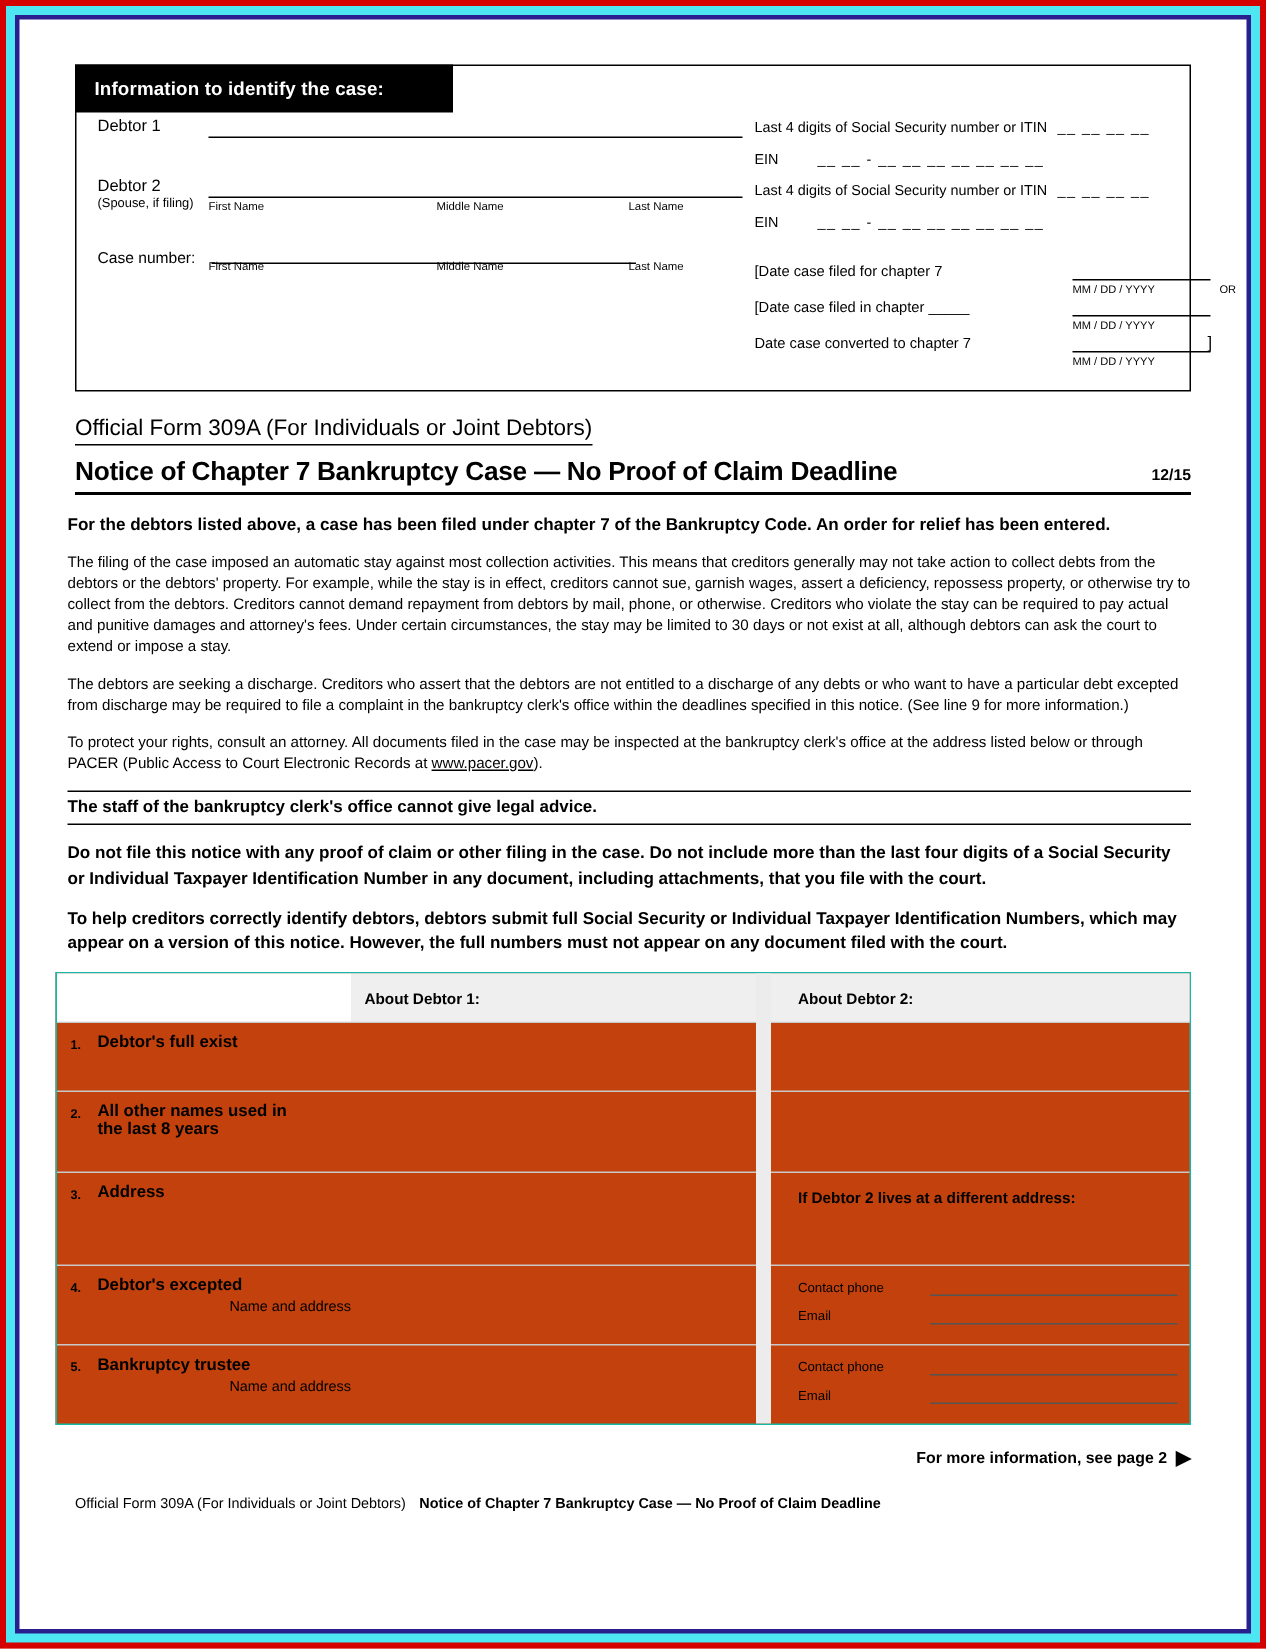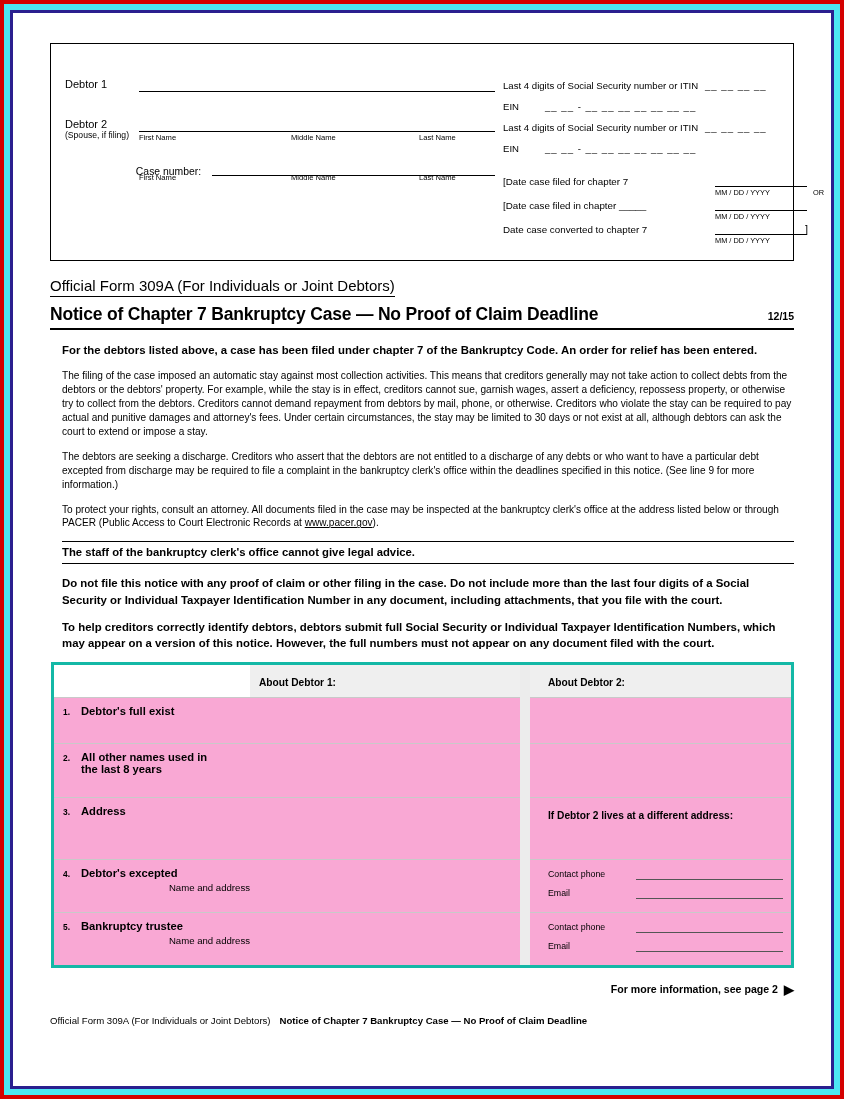--- a/index.html
+++ b/index.html
@@ -40,21 +40,21 @@
     width: 252px; height: 32px;
     background: #000;
     color: #fff;
     font-size: 12.5px;
     font-weight: bold;
     display: flex; align-items: center;
     padding-left: 13px;
     letter-spacing: .1px;
   }
 
-  .ident-body { position: absolute; top: 34px; left: 0; right: 0; bottom: 0; text-align: right; }
+  .ident-body { position: absolute; top: 34px; left: 0; right: 0; bottom: 0; }
 
   .col-left  { position: absolute; left: 14px; top: 0; width: 430px; }
   .col-right { position: absolute; left: 452px; top: 0; right: 10px; }
 
   
   .debtor-row { position: relative; height: 40px; }
   .debtor-name { position: absolute; left: 0; top: 0; font-size: 11px; }
   .debtor-sub  { position: absolute; left: 0; top: 12px; font-size: 8.6px; }
   .name-line {
     position: absolute; left: 74px; top: 13px; right: 0;
@@ -107,36 +107,36 @@
   .title-line {
     margin-top: 7px;
     border-bottom: 2.5px solid #000;
     padding-bottom: 3px;
     display: flex; align-items: baseline;
   }
   .title-main { font-size: 17.5px; font-weight: bold; letter-spacing: -.2px; }
   .title-rev { margin-left: auto; font-size: 10.5px; font-weight: bold; }
 
   
-  .body-wrap { margin: 12px 13px 0 25px; }
+  .body-wrap { margin: 12px 13px 0 8px; }
   p.b { font-size: 11.4px; font-weight: bold; line-height: 1.42; margin-bottom: 11px; }
   p.n { font-size: 10.1px; line-height: 1.38; margin-bottom: 11px; text-align: left; }
   a.pacer { color: #000; text-decoration: underline; }
   .clerk-note {
     font-size: 11.3px; font-weight: bold;
     border-top: 1px solid #000; border-bottom: 1px solid #000;
     padding: 4px 0 5px 0; margin-bottom: 11px;
   }
 
   
   .tbl {
-    margin: 6px 13px 0 14px;
-    border: 3px solid #14b8a6;
+    margin: 6px 13px 0 0;
+    border: 1px solid #14b8a6;
     position: relative;
-    background: #f9a8d4;
+    background: #c2410c;
   }
   .tbl-divider {
     position: absolute; top: 0; bottom: 0; left: 466px;
     width: 10px; background: #ececec; z-index: 1;
   }
   .trow { display: flex; border-bottom: 1px solid #c9c9c9; position: relative; }
   .trow:last-child { border-bottom: none; }
   .thead { background: #efefef; }
   .c-num { width: 196px; padding: 7px 0 7px 9px; position: relative; }
   .c-d1  { width: 280px; padding: 7px 0 7px 9px; }
@@ -180,20 +180,23 @@
 </style>
 </head>
 <body>
 
 <div class="frame-red">
 <div class="frame-cyan">
 <div class="frame-navy">
 <div class="page">
 
   <div class="ident-box">
+    <div class="ident-bar">
+      <span>Information to identify the case:</span>
+    </div>
 
     <div class="ident-body">
 
       <div class="col-left">
 
         <div class="debtor-row">
           <span class="debtor-name">Debtor 1</span>
           <div class="name-line"></div>
           <div class="name-caps">
             <span class="cap-first">First Name</span>

